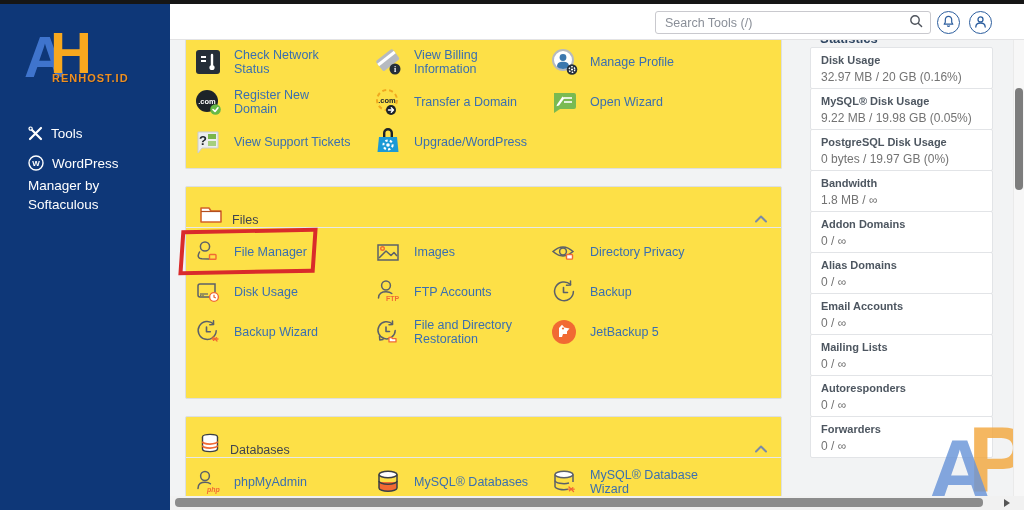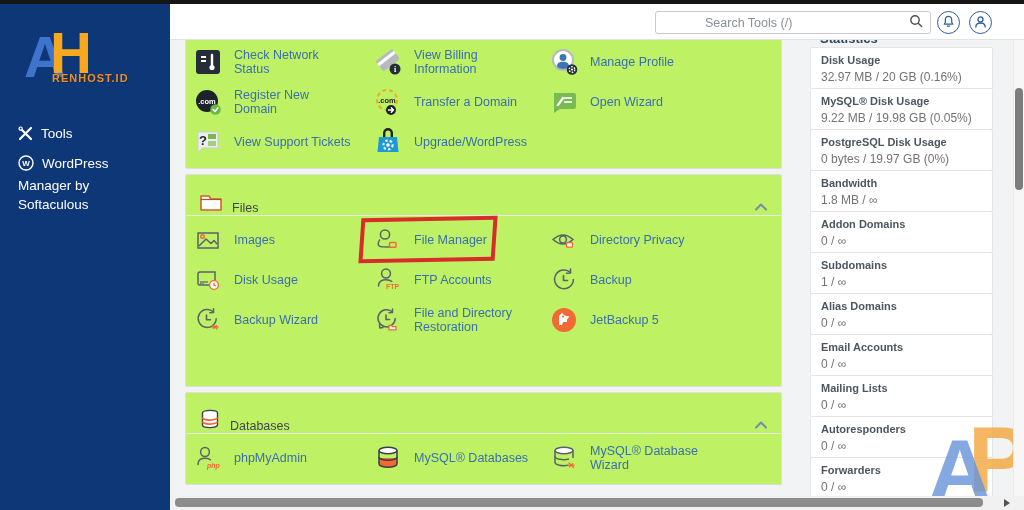--- a/index.html
+++ b/index.html
@@ -7,38 +7,38 @@
   body { font-family:"Liberation Sans", sans-serif; background:#f2f3f4; position:relative; }
 
   .top-strip { position:absolute; left:0; top:0; width:1024px; height:4px; background:#161616; z-index:60; }
 
   
   .sidebar { position:absolute; left:0; top:4px; width:170px; height:506px; background:#0e3778; z-index:20; }
   .logo { position:absolute; left:24px; top:24px; width:140px; height:62px; }
   .logo-a { position:absolute; left:0; top:0; font-size:58px; font-weight:800; color:#3f74cd; line-height:1; letter-spacing:-4px; }
   .logo-h { position:absolute; left:26px; top:-4px; font-size:58px; font-weight:800; color:#f8a81e; line-height:1; }
   .logo-brand { position:absolute; left:28px; top:44px; font-size:11px; font-weight:700; color:#f08f1e; letter-spacing:1px; text-shadow:1px 1px 0 #0a2a5e; }
-  .side-item { position:absolute; left:18px; color:#ffffff; font-size:13.5px; line-height:19px; cursor:pointer; }
+  .side-item { position:absolute; left:28px; color:#ffffff; font-size:13.5px; line-height:19px; cursor:pointer; }
   .side-item .sicon { display:inline-block; vertical-align:-3px; margin-right:8px; }
   .side-tools { top:120px; }
   .side-wp { top:150px; width:122px; }
 
   
   .header { position:absolute; left:170px; top:4px; width:854px; height:36px; background:#ffffff; border-bottom:1px solid #e3e3e5; z-index:30; }
-  .search-box { position:absolute; left:485px; top:7px; width:276px; height:23px; border:1px solid #c9c9ce; border-radius:3px; background:#fff; display:flex; align-items:center;padding-left:40px; }
+  .search-box { position:absolute; left:485px; top:7px; width:276px; height:23px; border:1px solid #c9c9ce; border-radius:3px; background:#fff; display:flex; align-items:center; }
   .search-input { flex:1; border:none; outline:none; font-size:12.5px; color:#555; padding:0 6px 0 9px; font-family:"Liberation Sans",sans-serif; background:transparent; }
   .search-input::placeholder { color:#8a8f98; }
   .search-mag { margin-right:7px; }
   .hdr-circle { position:absolute; top:7px; width:23px; height:23px; border:1.4px solid #2c5e9e; border-radius:50%; display:flex; align-items:center; justify-content:center; cursor:pointer; background:#fff; }
   .hdr-bell { left:767px; }
   .hdr-user { left:799px; }
 
   
   .content { position:absolute; left:185px; top:40px; width:597px; z-index:5; }
-  .card { background:#bef264; border:1px solid #dcdfe2; border-radius:2px; margin-bottom:5px; }
+  .card { background:#fde047; border:1px solid #dcdfe2; border-radius:2px; margin-bottom:17px; }
   .card-cut-top { border-top:none; border-radius:0 0 2px 2px; }
   .sec-head { height:40px; display:flex; align-items:flex-end; padding:0 14px; }
   .sec-head .sec-title { font-size:12.5px; color:#3f4450; margin-left:10px; flex:1; }
   .sec-body { border-top:1px solid #e6e8ea; padding:4px 0 6px 0; }
   .tool-grid { display:grid; grid-template-columns:180px 176px 1fr; }
   .tool { display:flex; align-items:center; min-height:40px; padding-left:8px; position:relative; cursor:pointer; }
   .tool-ic { width:30px; height:28px; flex:0 0 30px; display:flex; align-items:center; }
   .tool-label { font-size:12.5px; color:#3a6fb0; margin-left:10px; line-height:14px; max-width:118px; }
   .red-box { position:absolute; left:-6px; top:-3px; width:136px; height:45px; border:4px solid #d92b2b; transform:skewX(-5deg) rotate(-1.1deg); pointer-events:none; z-index:8; }
 
@@ -233,39 +233,39 @@
       <span class="sec-title">Files</span>
       <span>
         <svg width="12" height="8" viewBox="0 0 12 8">
             <polyline points="1,6.5 6,1.5 11,6.5" fill="none" stroke="#7a8aa8" stroke-width="2" stroke-linecap="round" stroke-linejoin="round"></polyline>
           </svg>
       </span>
     </div>
     <div class="sec-body">
       <div class="tool-grid">
         <div class="tool">
+          <span class="red-box"></span>
+          <span class="tool-ic">
+            <svg width="28" height="28" viewBox="0 0 28 28">
+                <circle cx="11" cy="8.5" r="4.6" fill="none" stroke="#5b6069" stroke-width="1.5"></circle>
+                <path d="M5.5,14 C3.5,17.5 3.5,20.5 8,20.8 L15,21" fill="none" stroke="#5b6069" stroke-width="1.5" stroke-linecap="round"></path>
+                <rect x="15.5" y="16.5" width="6.5" height="4.8" rx="0.8" fill="none" stroke="#f16a33" stroke-width="1.4"></rect>
+              </svg>
+          </span>
+          <span class="tool-label">File Manager</span>
+        </div>
+        <div class="tool">
           <span class="tool-ic">
             <svg width="28" height="28" viewBox="0 0 28 28">
                 <rect x="4" y="7" width="20" height="15" fill="none" stroke="#5b6069" stroke-width="1.5"></rect>
                 <polyline points="5,20 12,13 17,17.5 20,14.5 23,18" fill="none" stroke="#5b6069" stroke-width="1.5" stroke-linejoin="round"></polyline>
                 <circle cx="8.5" cy="10.5" r="1.8" fill="none" stroke="#f16a33" stroke-width="1.4"></circle>
               </svg>
           </span>
           <span class="tool-label">Images</span>
-        </div>
-        <div class="tool">
-          <span class="red-box"></span>
-          <span class="tool-ic">
-            <svg width="28" height="28" viewBox="0 0 28 28">
-                <circle cx="11" cy="8.5" r="4.6" fill="none" stroke="#5b6069" stroke-width="1.5"></circle>
-                <path d="M5.5,14 C3.5,17.5 3.5,20.5 8,20.8 L15,21" fill="none" stroke="#5b6069" stroke-width="1.5" stroke-linecap="round"></path>
-                <rect x="15.5" y="16.5" width="6.5" height="4.8" rx="0.8" fill="none" stroke="#f16a33" stroke-width="1.4"></rect>
-              </svg>
-          </span>
-          <span class="tool-label">File Manager</span>
         </div>
         <div class="tool">
           <span class="tool-ic">
             <svg width="28" height="28" viewBox="0 0 28 28">
                 <path d="M3,13.5 Q13,4.5 23,13.5 Q13,22.5 3,13.5 Z" fill="none" stroke="#5b6069" stroke-width="1.5"></path>
                 <circle cx="13" cy="13.5" r="3.4" fill="none" stroke="#5b6069" stroke-width="1.5"></circle>
                 <rect x="16.5" y="16.5" width="6" height="4.6" rx="0.8" fill="#fff" stroke="#f16a33" stroke-width="1.4"></rect>
               </svg>
           </span>
           <span class="tool-label">Directory Privacy</span>
@@ -427,24 +427,20 @@
   </div>
   <div class="stat-cell">
     <div class="stat-label">Bandwidth</div>
     <div class="stat-value">1.8 MB / ∞</div>
   </div>
   <div class="stat-cell">
     <div class="stat-label">Addon Domains</div>
     <div class="stat-value">0 / ∞</div>
   </div>
   <div class="stat-cell">
-    <div class="stat-label">Subdomains</div>
-    <div class="stat-value">1 / ∞</div>
-  </div>
-  <div class="stat-cell">
     <div class="stat-label">Alias Domains</div>
     <div class="stat-value">0 / ∞</div>
   </div>
   <div class="stat-cell">
     <div class="stat-label">Email Accounts</div>
     <div class="stat-value">0 / ∞</div>
   </div>
   <div class="stat-cell">
     <div class="stat-label">Mailing Lists</div>
     <div class="stat-value">0 / ∞</div>

